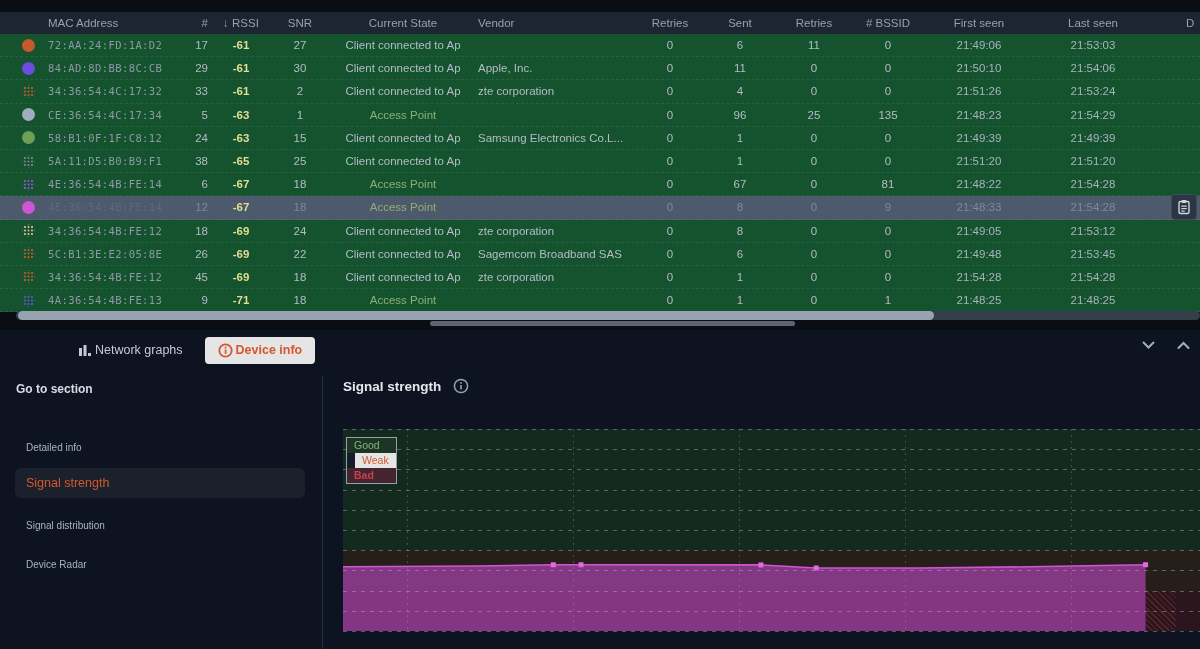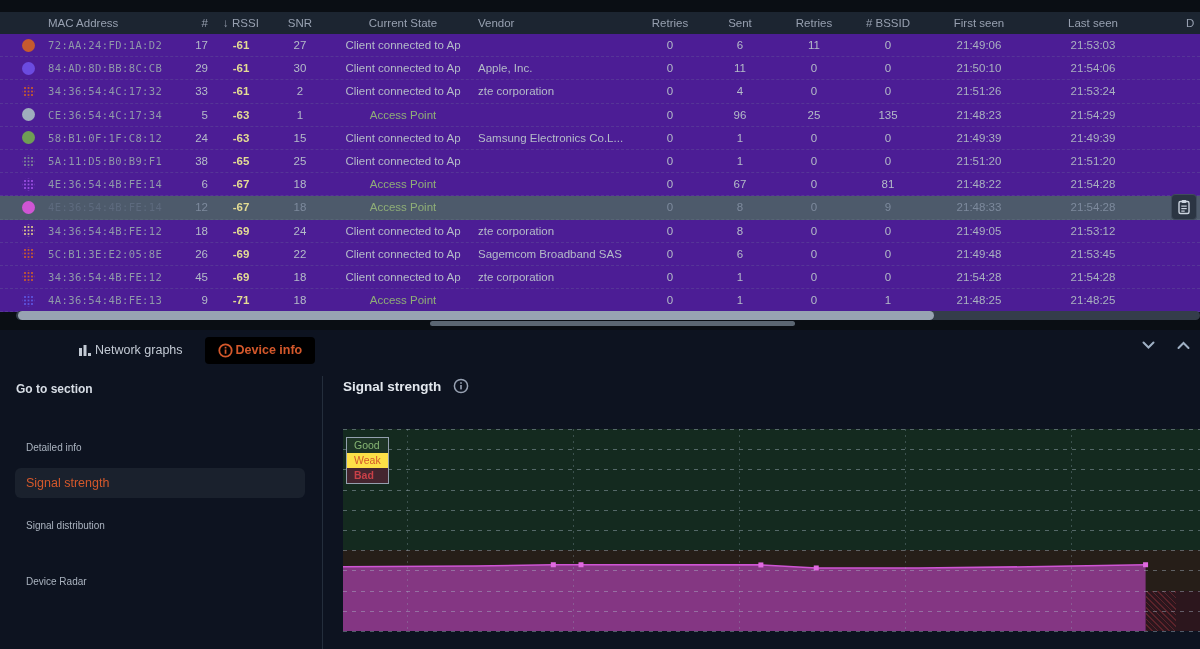--- a/index.html
+++ b/index.html
@@ -7,21 +7,21 @@
   #app{position:relative;width:1200px;height:649px;overflow:hidden;
        font-family:"Liberation Sans",sans-serif;background:#0a0e14;color:#b4bcc8;}
 
   
   #table-section{position:absolute;top:0;left:0;width:1008px;height:330px;background:#0a0e14;}
   .trow{display:grid;grid-template-columns:40px 130px 42px 58px 60px 146px 160px 68px 72px 76px 72px 110px 118px 48px;
         align-items:center;height:23.2px;font-size:11.5px;position:relative;}
   #thead{position:absolute;top:12px;left:0;width:1200px;height:22px;background:#1c2531;color:#97a0b0;}
   #thead .hcell{white-space:nowrap;overflow:hidden;}
   #tbody{position:absolute;top:34px;left:0;width:1200px;}
-  #tbody .trow{border-bottom:1px dashed rgba(125,140,160,0.22);background:#4c1d95;}
+  #tbody .trow{border-bottom:1px dashed rgba(125,140,160,0.22);background:#14532d;}
   #tbody .trow.selected{background:#4d5a6b;}
   .cell{white-space:nowrap;overflow:hidden;}
   .al{padding-left:8px;text-align:left;}
   .ar{padding-right:4px;text-align:right;}
   .ac{text-align:center;}
   .mac{font-family:"DejaVu Sans Mono",monospace;font-size:10.5px;letter-spacing:.4px;color:#8f99a9;}
   .selected .mac{color:#5d6a7e;}
   .rssi{color:#e3dc93;font-weight:bold;}
   .state-ap{color:#8fae77;}
   .vendor{padding-left:2px;}
@@ -37,21 +37,21 @@
 
   
   #hscroll-track{position:absolute;top:311px;left:16px;width:1184px;height:9px;background:#343d4a;border-radius:5px;}
   #hscroll-thumb{position:absolute;top:0;left:2px;width:916px;height:9px;background:#98a3b2;border-radius:5px;}
   #mini-scroll{position:absolute;top:321px;left:430px;width:365px;height:5px;background:#5b6672;border-radius:3px;}
 
   
   #bottom-panel{position:absolute;top:330px;left:0;width:1200px;height:319px;background:#0d1320;}
   #tabs{position:absolute;top:6px;left:78px;height:28px;display:flex;align-items:center;gap:22px;}
   .tab{display:flex;align-items:center;gap:3px;font-size:12.5px;color:#c3cad4;cursor:default;}
-  .tab.active{background:#000000;border-radius:4px;padding:6px 13px;color:#d4582b;font-weight:bold;}
+  .tab.active{background:#e5e5e5;border-radius:4px;padding:6px 13px;color:#d4582b;font-weight:bold;}
   #collapse-icons{position:absolute;top:11px;right:10px;display:flex;gap:22px;}
 
   #sidebar{position:absolute;top:46px;left:0;width:322px;bottom:0;}
   #sidebar-title{position:absolute;top:6px;left:16px;font-size:12px;font-weight:bold;color:#d7dde5;}
   .side-item{position:absolute;left:26px;font-size:10px;color:#aab3bf;}
   .side-item-pill{position:absolute;left:15px;width:290px;height:30px;background:#1a212d;border-radius:6px;
                   display:flex;align-items:center;padding-left:11px;font-size:12.5px;color:#d4582b;}
   #v-divider{position:absolute;top:46px;left:322px;bottom:0;width:1px;background:#242e3c;}
 
   
@@ -59,21 +59,21 @@
   #chart-title{font-size:13.5px;font-weight:bold;color:#e3e8ee;}
   #chart-plot{position:absolute;top:99px;left:343px;width:919px;height:202px;}
   .zone{position:absolute;left:0;width:100%;}
   .hgrid{position:absolute;left:0;width:100%;height:1px;
          background:repeating-linear-gradient(90deg,rgba(175,190,205,.42) 0 4px,transparent 4px 9px);}
   .vgrid{position:absolute;top:0;height:100%;width:1px;
          background:repeating-linear-gradient(180deg,rgba(150,170,185,.30) 0 2px,transparent 2px 6px);}
   #legend{position:absolute;top:8px;left:3px;border:1px solid #94a0af;background:#161d27;z-index:5;}
   .lg-row{font-size:10.5px;padding:1px 7px 2px 7px;}
   .lg-good{background:#1e3526;color:#86b573;}
-  .lg-weak{background:#fde047;color:#d4582b;}
+  .lg-weak{background:#e5e5e5;color:#d4582b;margin-left:8px;}
   .lg-bad{background:#44252f;color:#c94048;font-weight:bold;}
 </style>
 </head>
 <body>
 
 <div id="app">
 
   <div id="table-section">
     <div id="thead" class="trow">
       <div class="hcell"></div>
@@ -354,21 +354,21 @@
       </svg>
     </div>
 
     <div id="sidebar">
       <div id="sidebar-title">Go to section</div>
       <div class="side-item" style="top:66px;">Detailed info</div>
       <div class="side-item-pill" style="top:92px;">
         <span>Signal strength</span>
       </div>
       <div class="side-item" style="top:144px;">Signal distribution</div>
-      <div class="side-item" style="top:200px;">Device Radar</div>
+      <div class="side-item" style="top:183px;">Device Radar</div>
     </div>
     <div id="v-divider"></div>
 
     <div id="chart-title-row">
       <span id="chart-title">Signal strength</span>
       <svg width="16" height="16" viewBox="0 0 16 16">
         <circle cx="8" cy="8" r="6.6" fill="none" stroke="#98a2b3" stroke-width="1.5"></circle>
         <rect x="7.2" y="7" width="1.6" height="4.4" fill="#98a2b3"></rect>
         <rect x="7.2" y="4.2" width="1.6" height="1.6" fill="#98a2b3"></rect>
       </svg>

